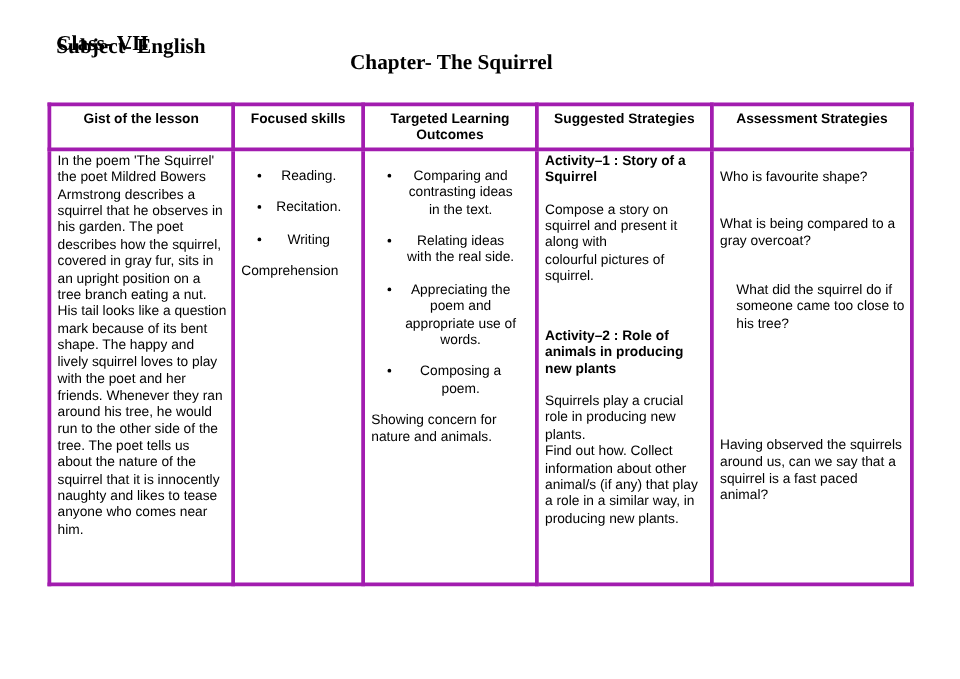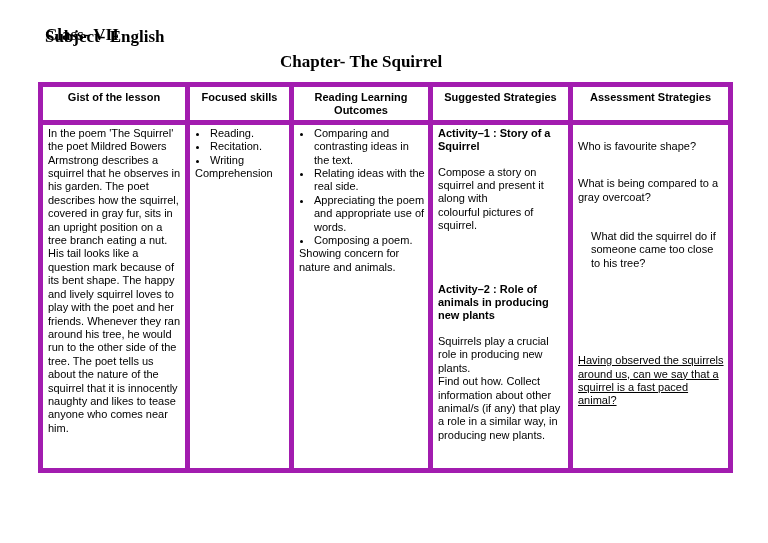--- a/index.html
+++ b/index.html
@@ -15,31 +15,31 @@
   .doc-line {
     position: absolute;
     font-weight: bold;
     font-size: 17px;
     line-height: 13px;
     white-space: nowrap;
     font-family: Liberation Serif, serif;
   }
   #class-line   { left: 45px;  top: 28px; }
   #subject-line { left: 45px;  top: 30px; }
-  #chapter-line { left: 280px; top: 55px; }
+  #chapter-line { left: 280px; top: 43px; }
 
   table.lesson {
     position: absolute;
     left: 38px; top: 82px;
     width: 690px;
     border-collapse: collapse;
     table-layout: fixed;
   }
   table.lesson th, table.lesson td {
-    border: 5px solid #a21caf;
+    border: 3px solid #a21caf;
     font-size: 11px;
     line-height: 13.4px;
     vertical-align: top;
   }
   table.lesson th {
     font-weight: bold;
     text-align: center;
     height: 27px;
     padding: 4px 2px 2px 2px;
   }
@@ -53,53 +53,53 @@
   col.c4 { width: 140px; }
   col.c5 { width: 160px; }
 
   .cell-text { margin: 0; }
 
   ul.bullets {
     margin: 0;
     padding-left: 14px;
     list-style: disc outside;
   }
-  ul.bullets li { margin: 0; padding-left: 1px; }
+  ul.bullets li { margin: 12px; padding-left: 1px; text-align: center; }
   .continuation { margin: 0; }
 
   .activity-title { font-weight: bold; }
   .activity-body  { white-space: pre-line; margin-top: 12px; }
-  .activity-2     { margin-top: 50px; }
+  .activity-2     { margin-top: 34px; }
 
   .question { margin: 0; }
   .q1 { margin-top: 13px; }
   .q2 { margin-top: 24px; }
   .q3 { margin-top: 26px; margin-left: 13px; }
-  .q4 { margin-top: 84px; text-decoration: underline; }
+  .q4 { margin-top: 84px; }
 </style>
 </head>
 <body>
 
 <div class="doc-line" id="class-line">Class- VII</div>
 <div class="doc-line" id="subject-line">Subject- English</div>
 <div class="doc-line" id="chapter-line">Chapter- The Squirrel</div>
 
 <table class="lesson">
   <colgroup>
     <col class="c1">
       <col class="c2">
       <col class="c3">
       <col class="c4">
       <col class="c5">
   </colgroup>
   <thead>
     <tr>
       <th>Gist of the lesson</th>
       <th>Focused skills</th>
-      <th>Reading Learning Outcomes</th>
+      <th>Targeted Learning Outcomes</th>
       <th>Suggested Strategies</th>
       <th>Assessment Strategies</th>
     </tr>
   </thead>
   <tbody>
     <tr>
 
       <td>
         <p class="cell-text">In the poem 'The Squirrel' the poet Mildred Bowers Armstrong describes a squirrel that he observes in his garden. The poet describes how the squirrel, covered in gray fur, sits in an upright position on a tree branch eating a nut. His tail looks like a question mark because of its bent shape. The happy and lively squirrel loves to play with the poet and her friends. Whenever they ran around his tree, he would run to the other side of the tree. The poet tells us about the nature of the squirrel that it is innocently naughty and likes to tease anyone who comes near him.</p>
       </td>

